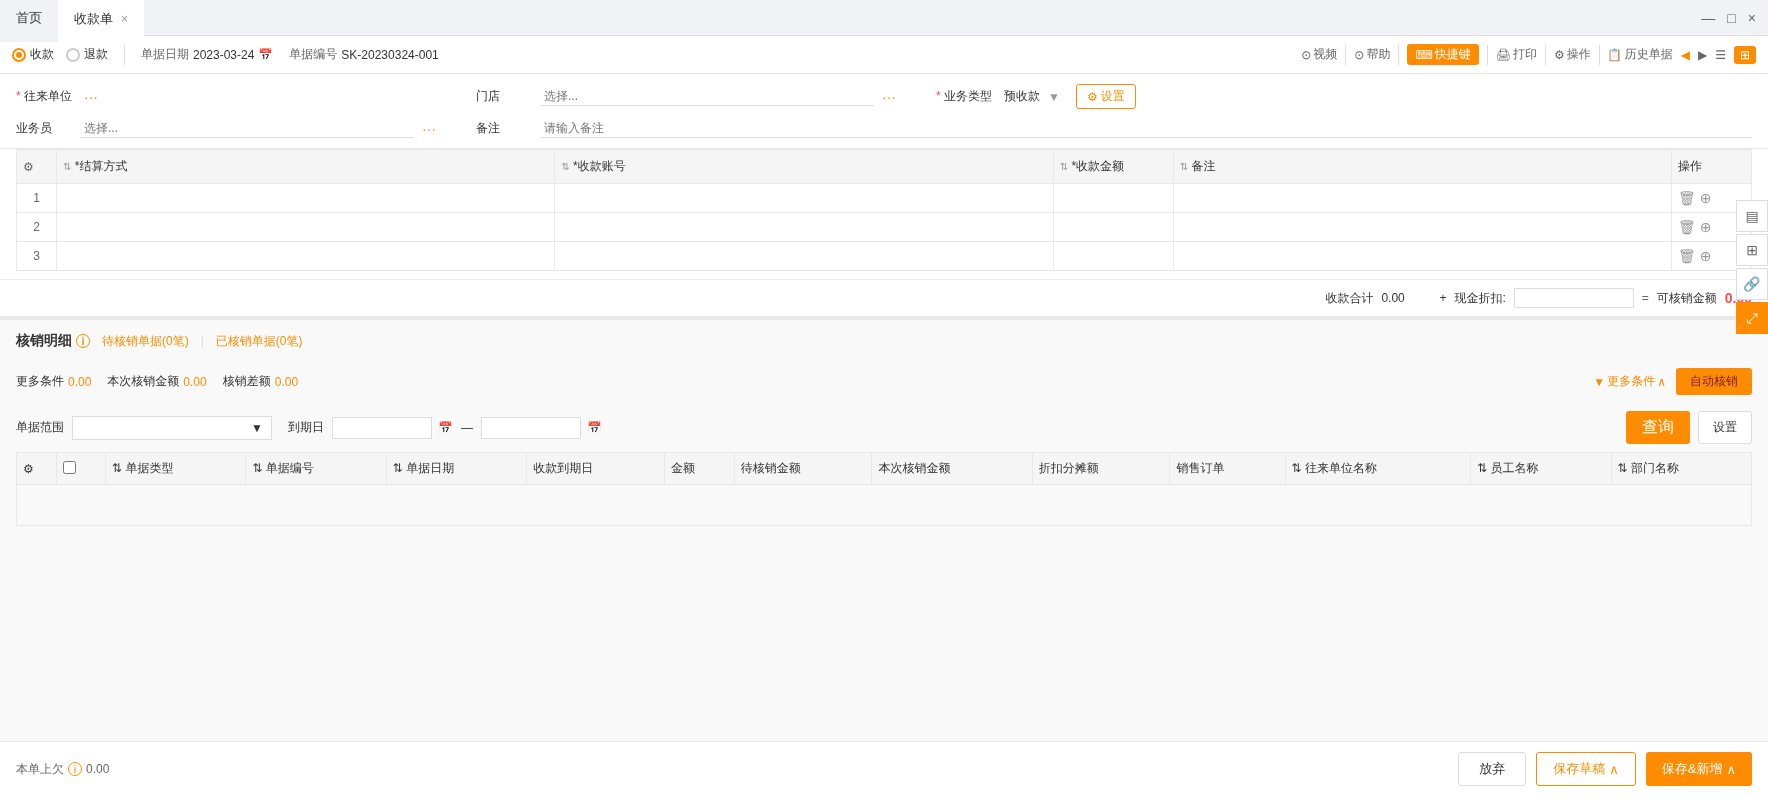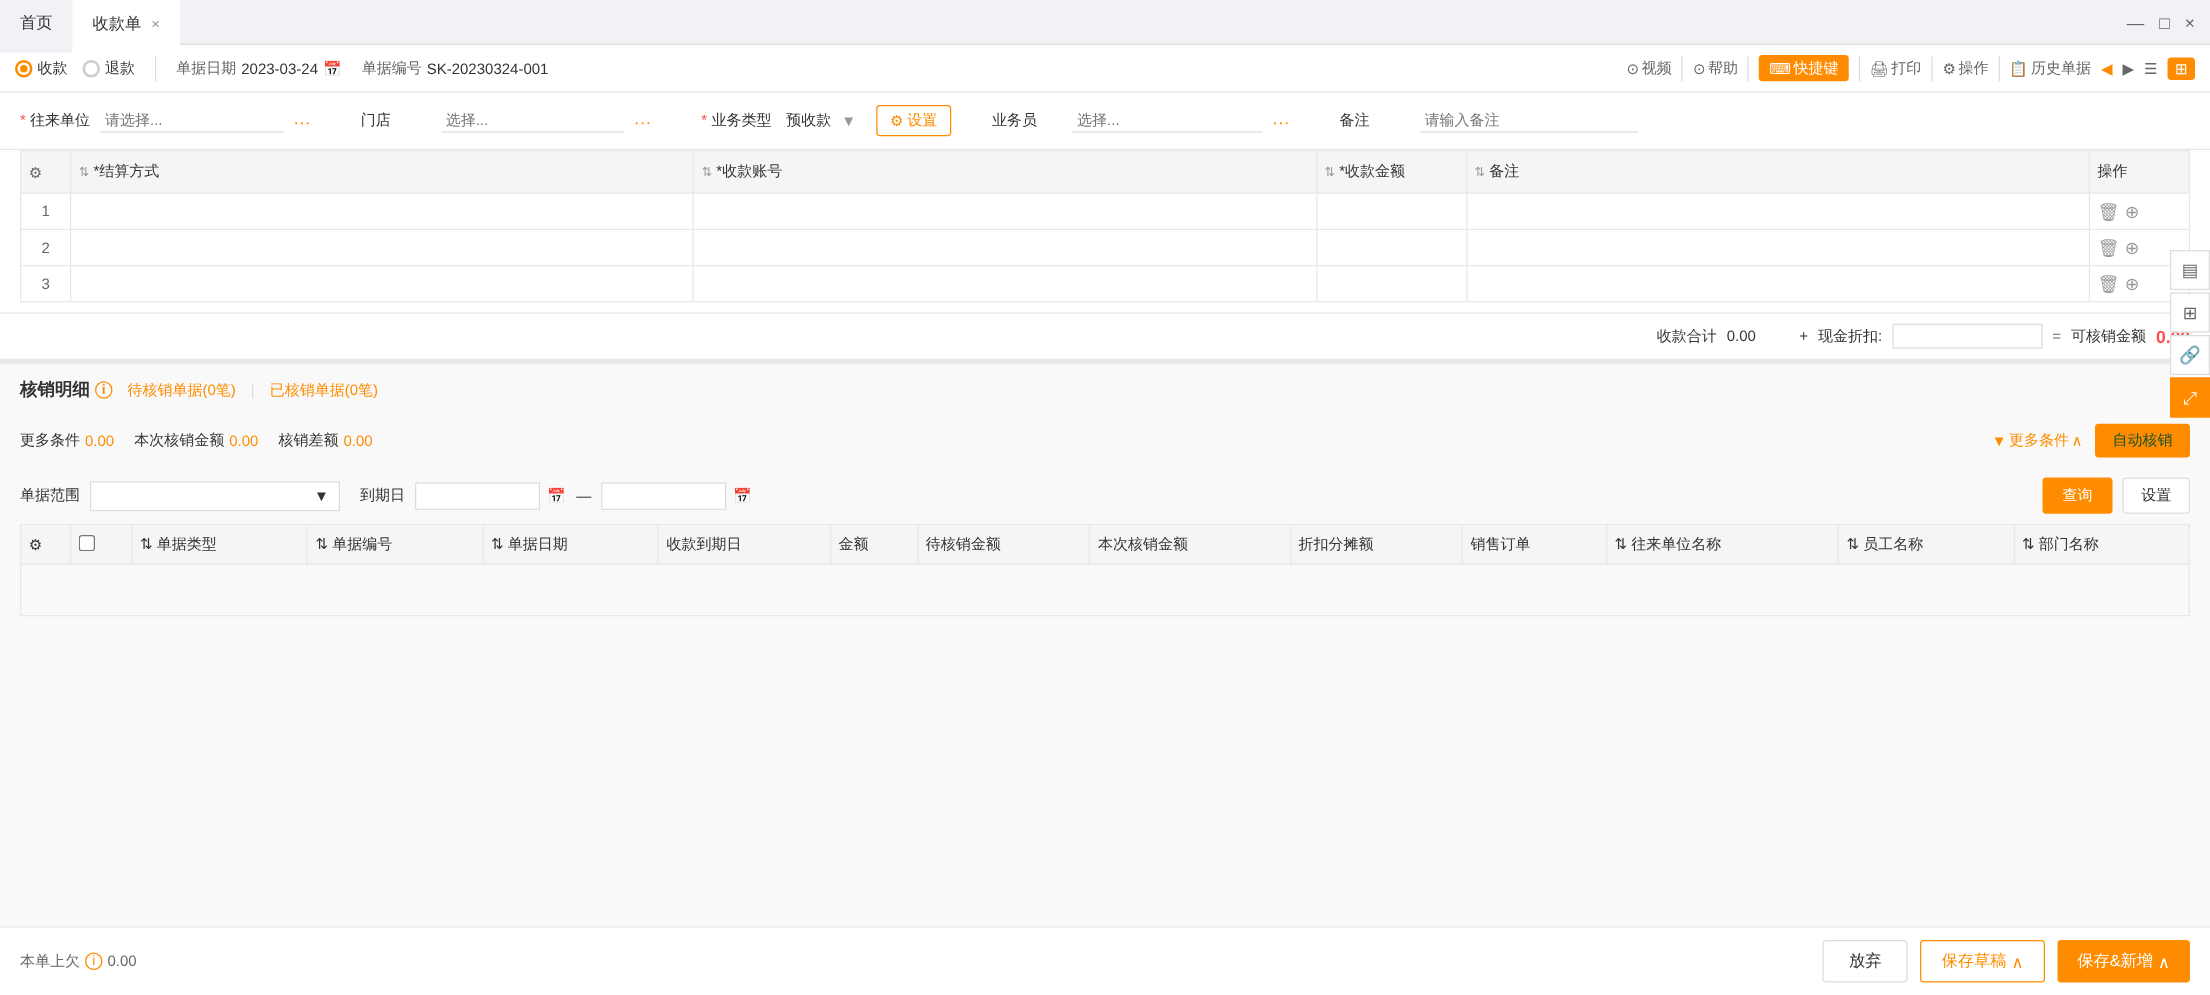--- a/index.html
+++ b/index.html
@@ -27,21 +27,21 @@
     .date-field { display: flex; align-items: center; gap: 4px; font-size: 12px; }
     .date-label { color: #666; }
     .date-value { color: #333; font-weight: 500; }
     .calendar-icon { color: #ff8c00; cursor: pointer; }
     .toolbar-right { margin-left: auto; display: flex; align-items: center; gap: 8px; font-size: 12px; color: #666; }
     .toolbar-right span { cursor: pointer; display: flex; align-items: center; gap: 2px; }
     .toolbar-right .active-btn { background: #ff8c00; color: #fff; padding: 2px 8px; border-radius: 3px; }
     .toolbar-right .icon-btn { display: flex; align-items: center; gap: 2px; cursor: pointer; }
 
     
-    .form-section { padding: 10px 16px; border-bottom: 1px solid #e8e8e8; display: flex; flex-shrink: 0; }
+    .form-section { padding: 10px 16px; border-bottom: 1px solid #e8e8e8; display: flex; flex-direction: column; gap: 10px; flex-shrink: 0; }
     .form-row { display: flex; align-items: center; gap: 0; }
     .form-field { display: flex; align-items: center; gap: 4px; flex: 1; min-width: 0; }
     .form-label { color: #333; white-space: nowrap; min-width: 60px; }
     .form-label.required::before { content: '* '; color: #ff4d4f; }
     .form-input { flex: 1; border: none; border-bottom: 1px solid #ddd; padding: 2px 4px; font-size: 12px; color: #999; outline: none; min-width: 0; }
     .more-btn { color: #ff8c00; cursor: pointer; margin-left: 4px; font-size: 14px; }
     .settings-btn { background: #fff; border: 1px solid #ff8c00; color: #ff8c00; padding: 3px 10px; border-radius: 3px; cursor: pointer; font-size: 12px; display: flex; align-items: center; gap: 3px; }
 
     
     .table-section { padding: 0 16px 8px; flex-shrink: 0; }
@@ -70,23 +70,23 @@
     .verify-tab { color: #ff8c00; cursor: pointer; font-size: 12px; }
     .verify-tab-divider { color: #ddd; }
     .verify-stats { display: flex; align-items: center; gap: 16px; padding: 8px 0; font-size: 12px; }
     .verify-stat-item { display: flex; align-items: center; gap: 4px; }
     .verify-stat-value { color: #ff8c00; }
     .verify-filter-row { display: flex; align-items: center; gap: 16px; margin: 8px 0; }
     .filter-item { display: flex; align-items: center; gap: 4px; font-size: 12px; }
     .filter-select { border: 1px solid #ddd; padding: 4px 8px; font-size: 12px; outline: none; min-width: 160px; display: flex; align-items: center; justify-content: space-between; cursor: pointer; background: #fff; }
     .date-input-field { border: 1px solid #ddd; padding: 3px 8px; font-size: 12px; outline: none; width: 100px; }
     .filter-link { color: #ff8c00; cursor: pointer; font-size: 12px; display: flex; align-items: center; gap: 2px; }
-    .query-btn { background: #ff8c00; color: #fff; border: none; padding: 6px 16px; border-radius: 3px; cursor: pointer; font-size: 12px; }
+    .query-btn { background: #ff8c00; color: #fff; border: none; padding: 6px 16px; border-radius: 3px; cursor: pointer; font-size: 16px; }
     .settings-btn2 { background: #fff; border: 1px solid #ddd; color: #333; padding: 5px 14px; border-radius: 3px; cursor: pointer; font-size: 12px; }
-    .auto-btn { background: #ff8c00; color: #14532d; border: none; padding: 5px 14px; border-radius: 3px; cursor: pointer; font-size: 12px; }
+    .auto-btn { background: #ff8c00; color: #7f1d1d; border: none; padding: 5px 14px; border-radius: 3px; cursor: pointer; font-size: 12px; }
 
     
     .sub-table { width: 100%; border-collapse: collapse; font-size: 12px; }
     .sub-table thead tr { background: #f5f5f5; }
     .sub-table th { padding: 7px 6px; text-align: left; border: 1px solid #e8e8e8; font-weight: 500; color: #333; white-space: nowrap; }
     .sub-table td { padding: 6px; border: 1px solid #e8e8e8; }
 
     
     .bottom-bar { display: flex; align-items: center; padding: 10px 16px; border-top: 1px solid #e8e8e8; background: #fff; flex-shrink: 0; position: sticky; bottom: 0; }
     .bottom-info { font-size: 12px; color: #666; display: flex; align-items: center; gap: 4px; }
@@ -159,21 +159,20 @@
       <span style="cursor:pointer;">▶</span>
       <span style="cursor:pointer;">☰</span>
       <span style="background:#ff8c00;color:#fff;padding:2px 6px;border-radius:3px;cursor:pointer;">⊞</span>
     </div>
   </div>
 
   <div class="form-section">
     <div class="form-row">
       <div class="form-field" style="max-width: 420px;">
         <span class="form-label required">往来单位</span>
-        <input class="form-input" type="text" placeholder="请选择..." style="">
         <span class="more-btn">···</span>
       </div>
       <div class="form-field" style="max-width: 420px; margin-left: 40px;">
         <span class="form-label">门店</span>
         <input class="form-input" type="text" placeholder="选择..." style="">
         <span class="more-btn">···</span>
       </div>
       <div class="form-field" style="margin-left: 40px; max-width: 360px;">
         <span class="form-label required">业务类型</span>
         <span style="margin-left:4px; font-size:12px;">预收款</span>

